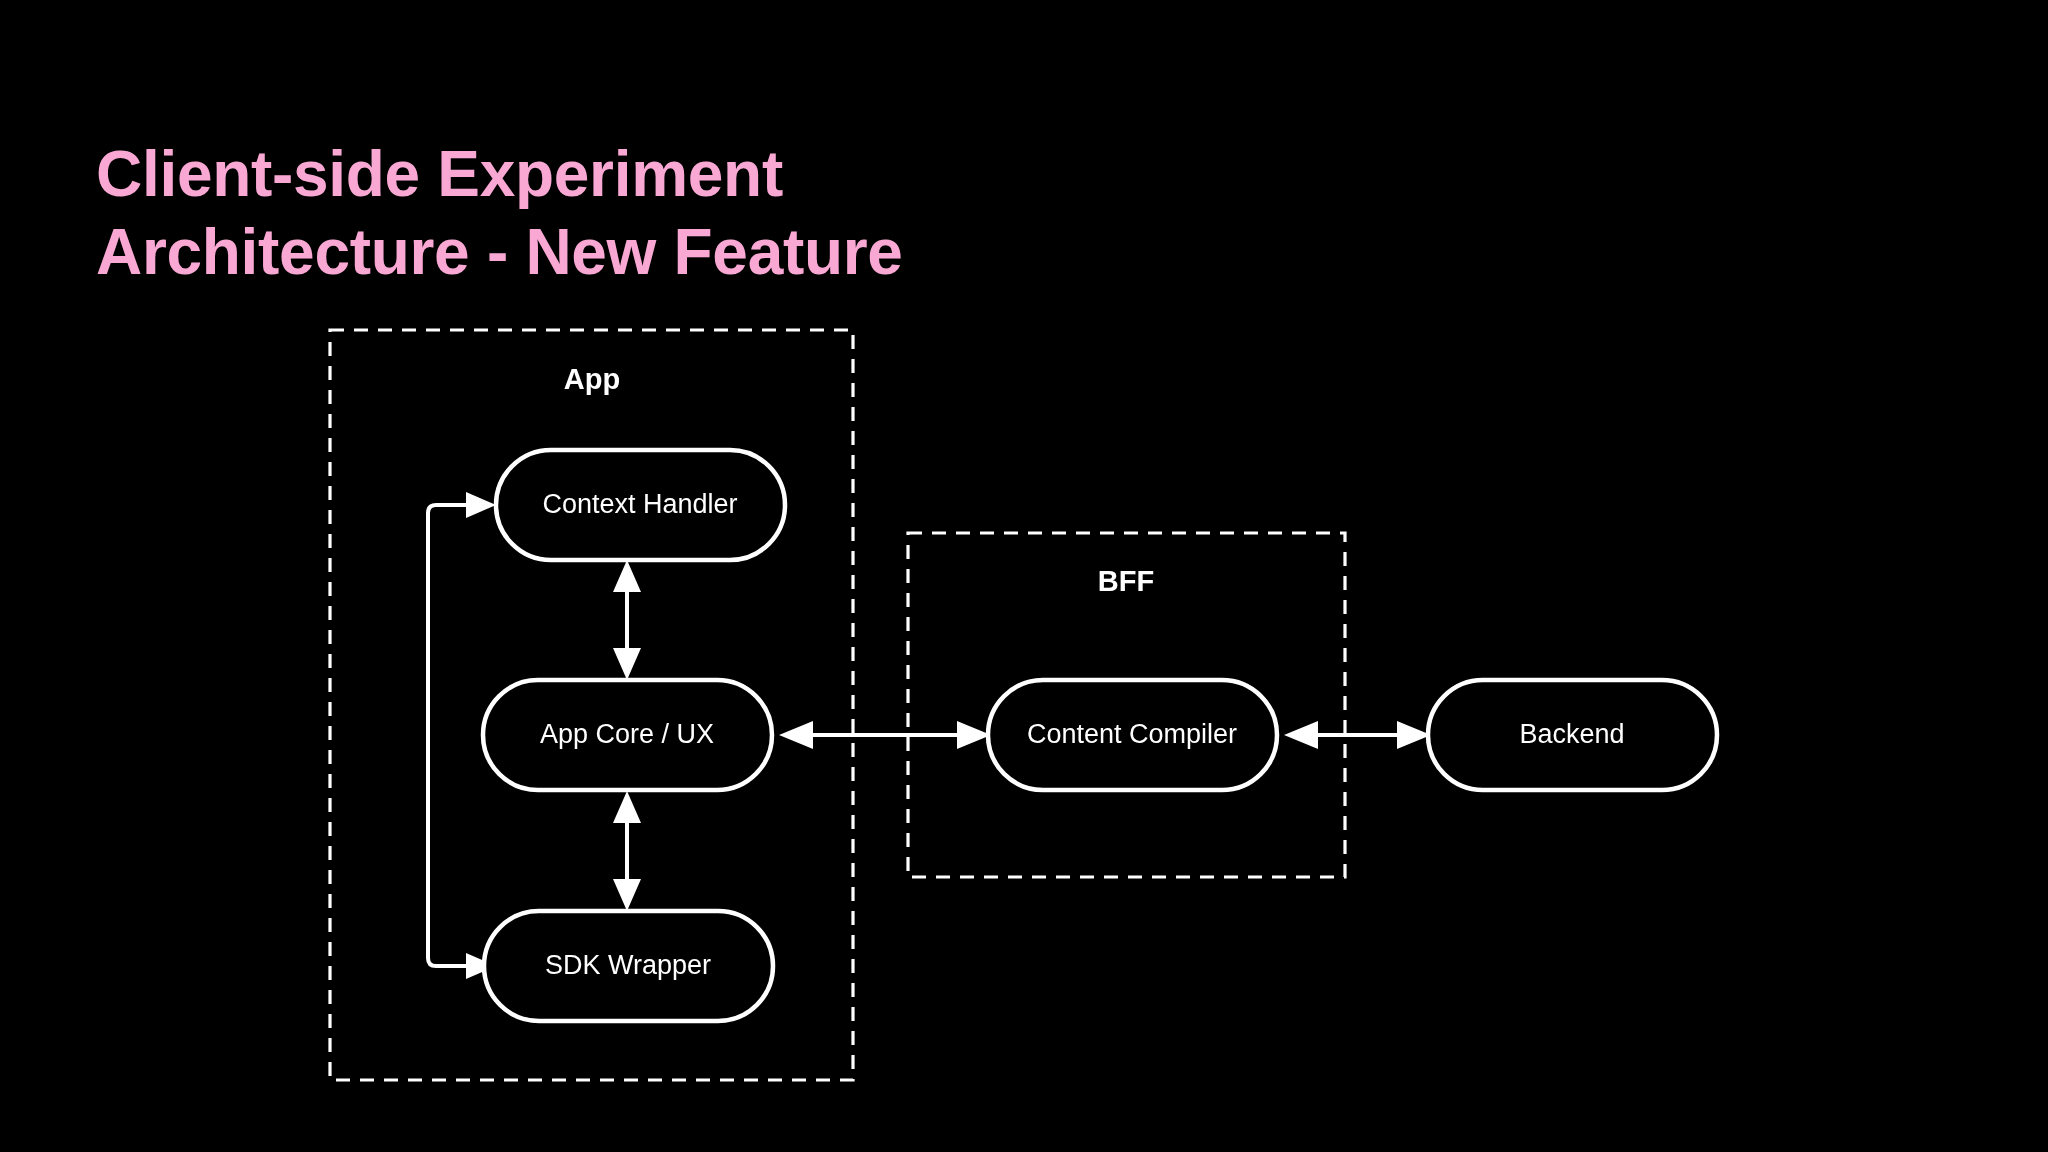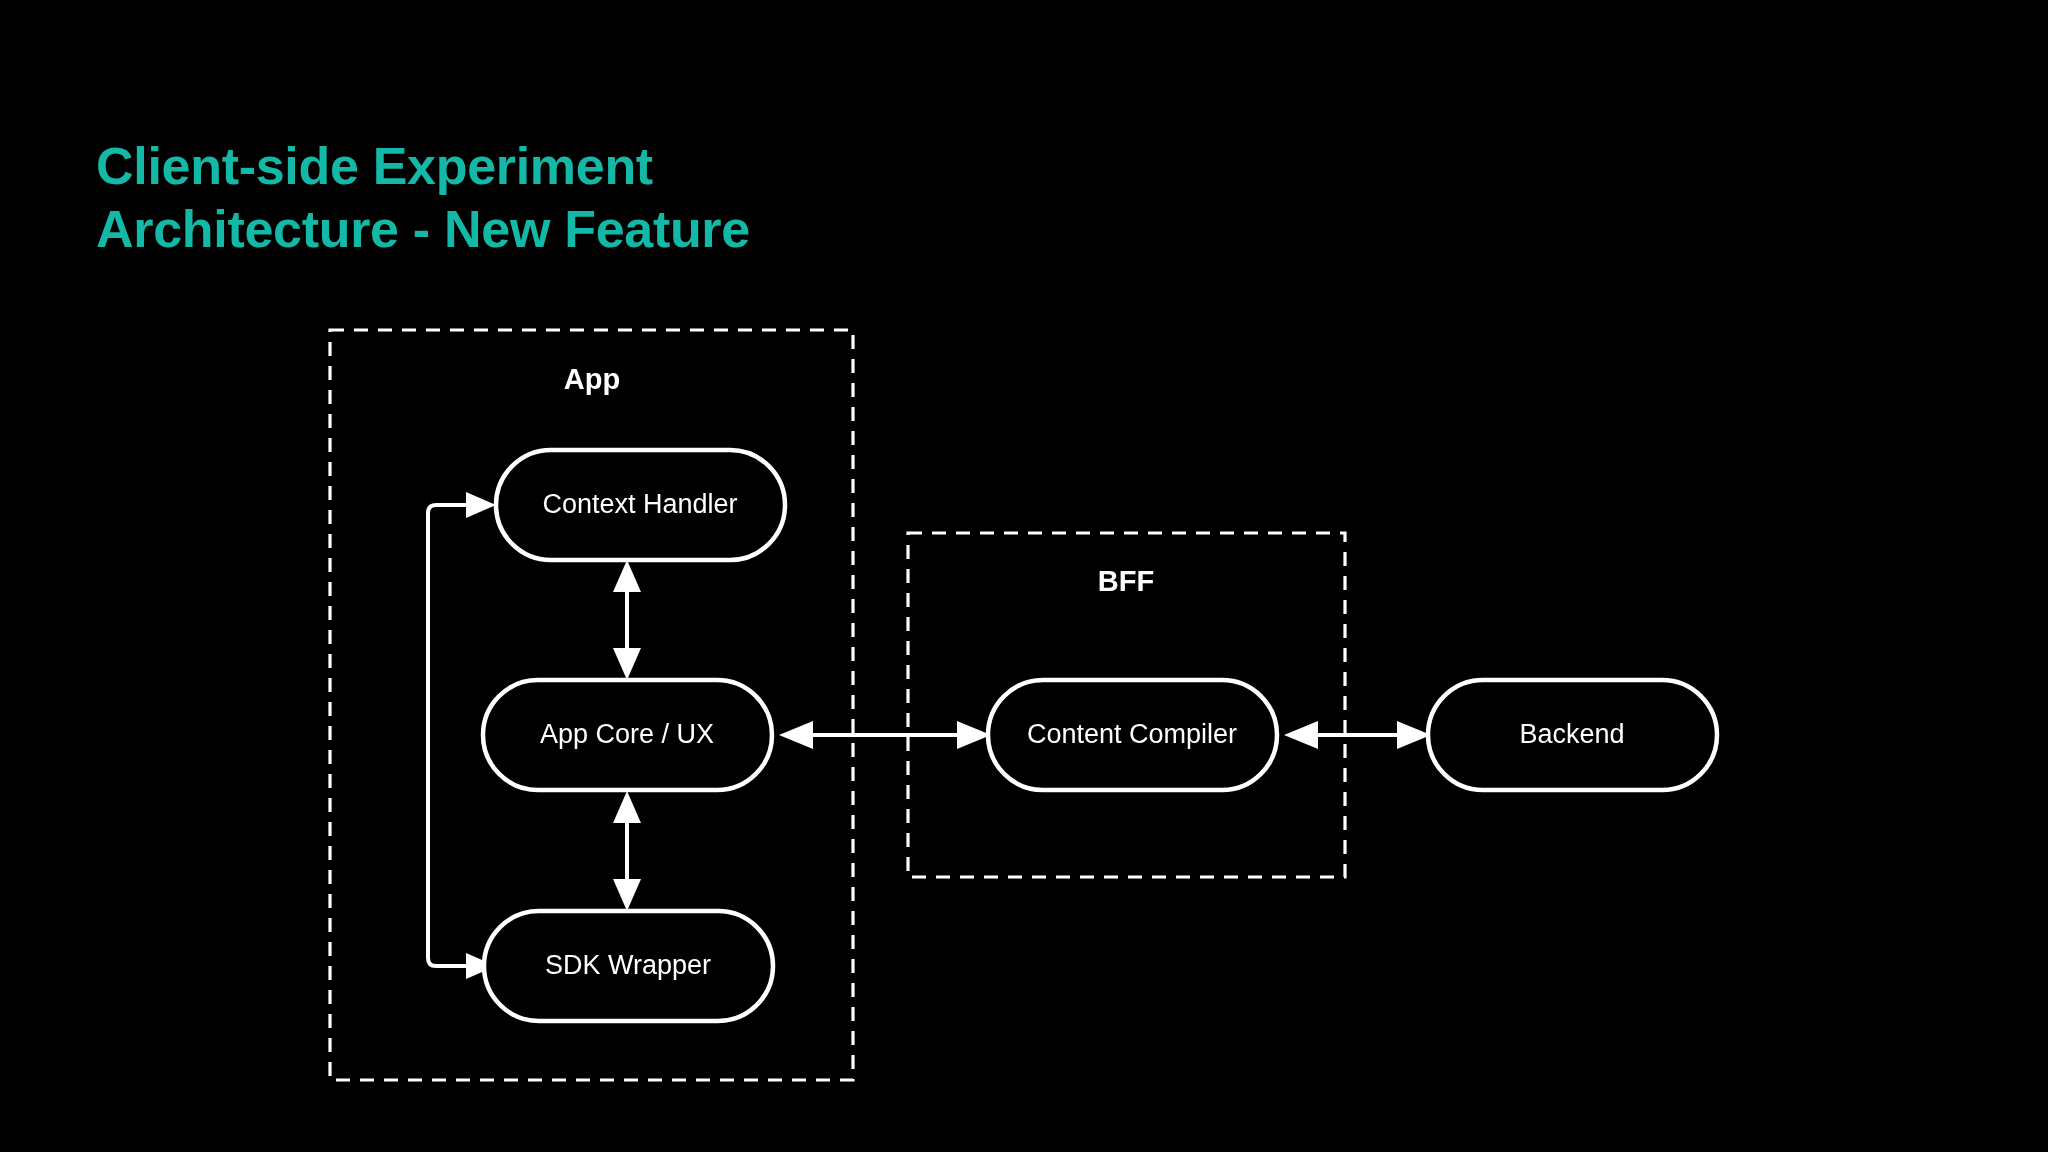--- a/index.html
+++ b/index.html
@@ -13,25 +13,25 @@
     position: relative;
     overflow: hidden;
     font-family: "Liberation Sans", sans-serif;
     color: #ffffff;
   }
 
   #title {
     position: absolute;
     left: 96px;
     top: 135px;
-    font-size: 52px;
+    font-size: 64px;
     font-weight: bold;
     line-height: 1.22;
     letter-spacing: -0.3px;
-    color: #14b8a6;
+    color: #f9a8d4;
     white-space: pre-line;
   }
 
   #diagram {
     position: absolute;
     left: 0;
     top: 0;
     width: 2048px;
     height: 1152px;
   }

